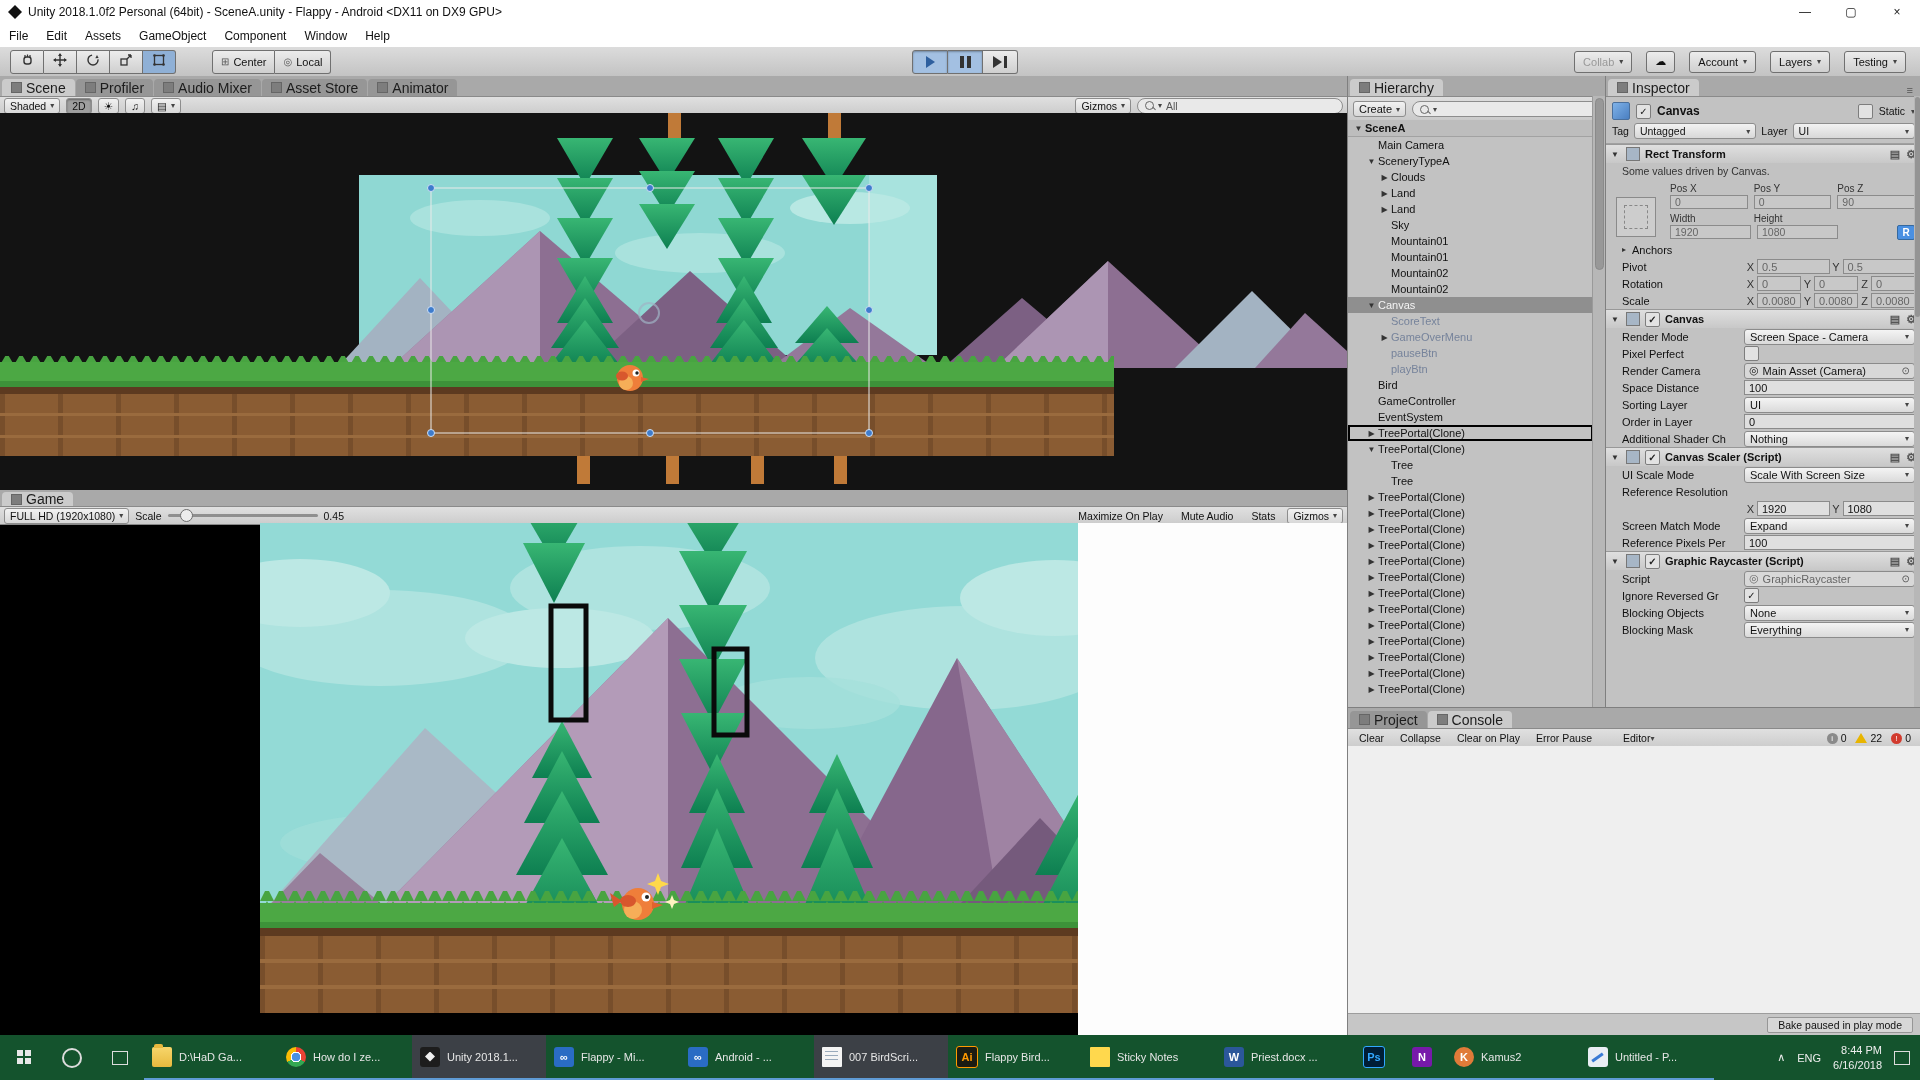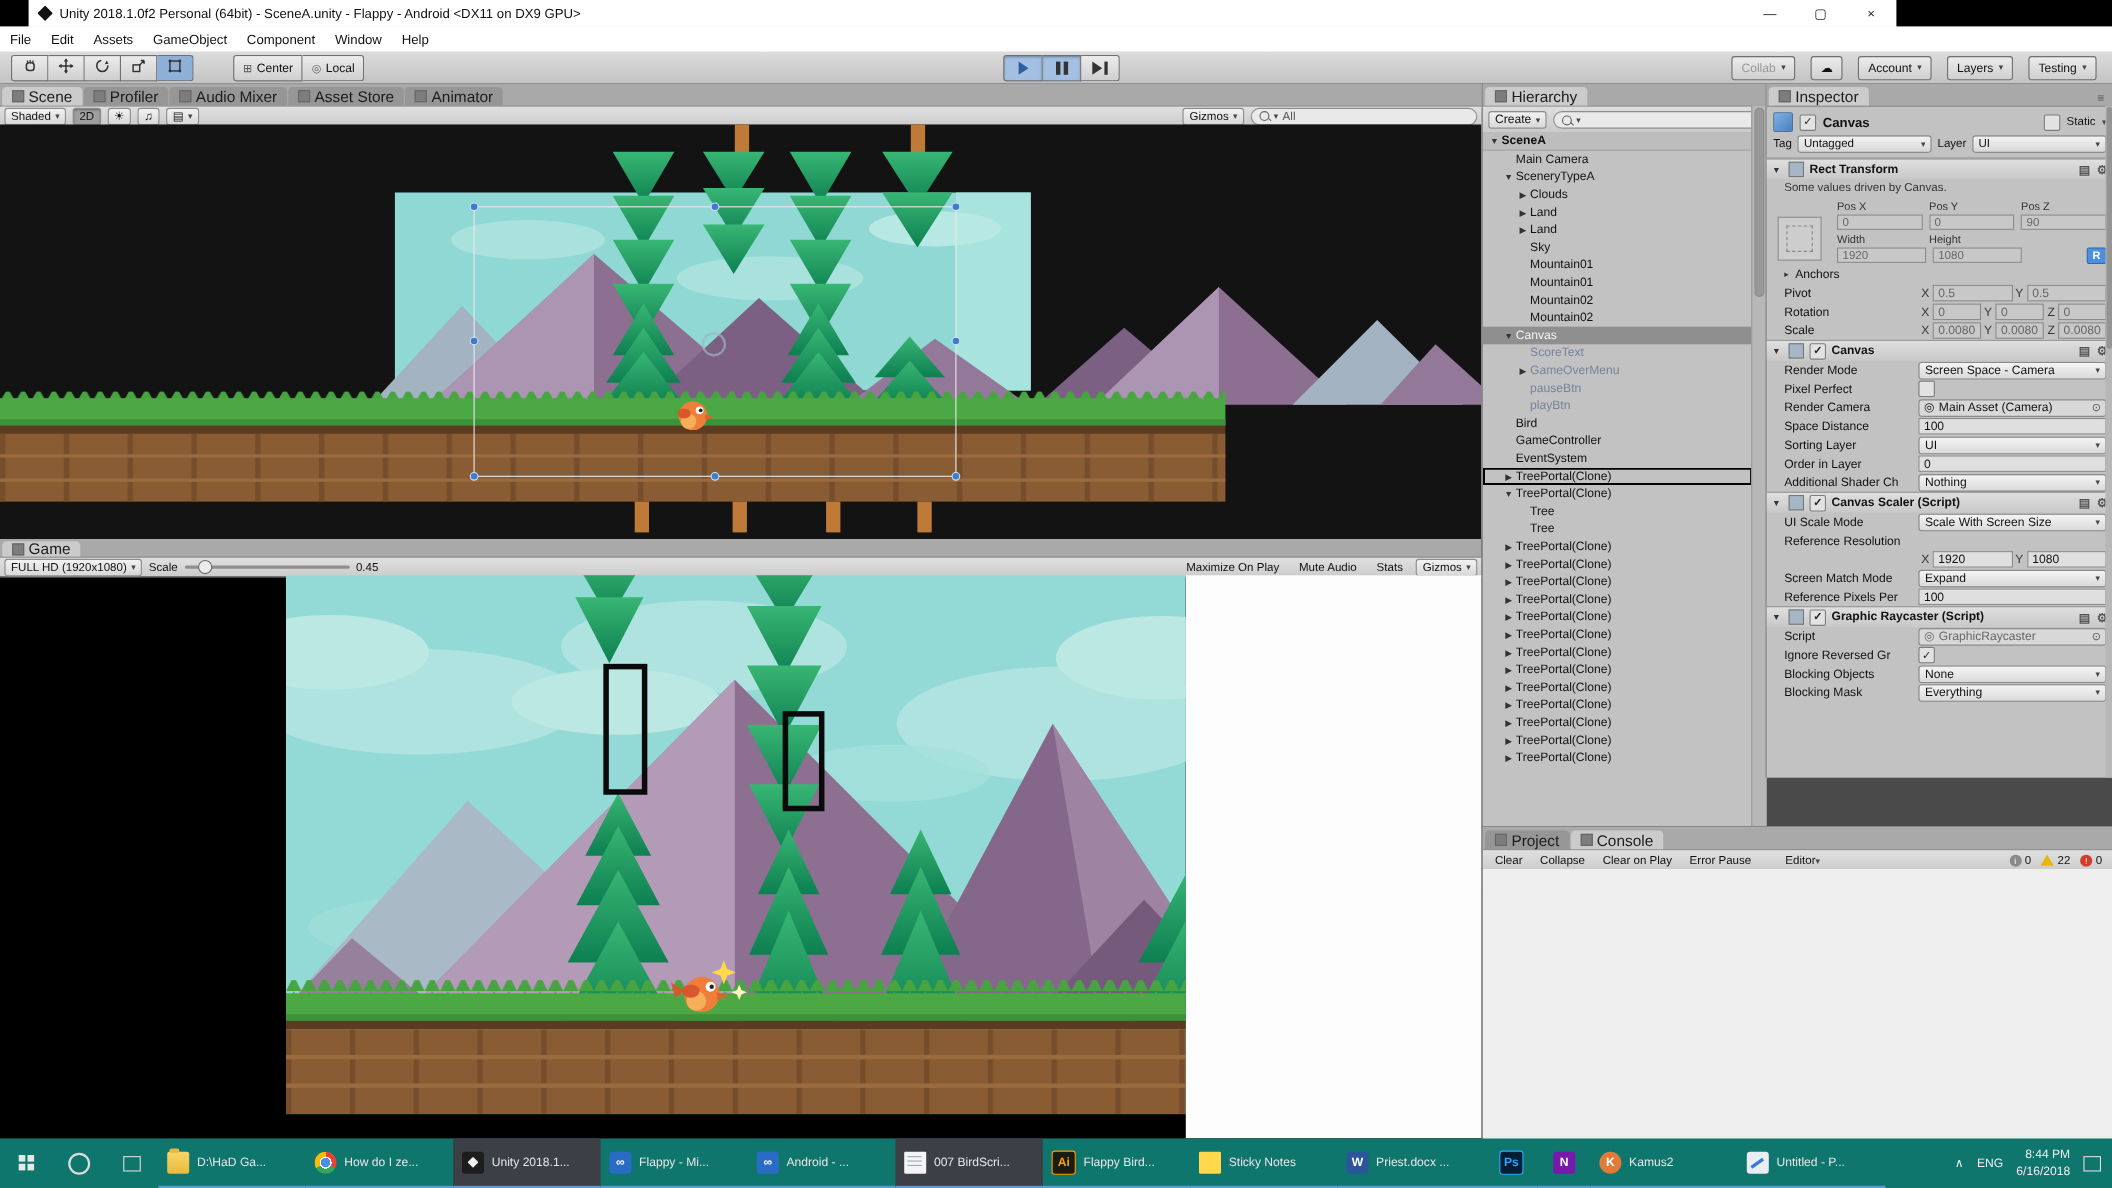--- a/index.html
+++ b/index.html
@@ -1,20 +1,20 @@
 <!DOCTYPE html>
 <html><head>
 <meta charset="utf-8">
 <style>
   html,body{margin:0;padding:0;background:#222;}
   #root{position:relative;width:1920px;height:1080px;overflow:hidden;background:#000;
         font-family:"Liberation Sans",sans-serif;-webkit-font-smoothing:antialiased;color:#111;}
   .abs{position:absolute;}
   
-  .titlebar{left:0;top:0;width:1698px;height:24px;background:#ffffff;display:flex;align-items:center;font-size:12px;border-bottom:1px solid #e3e3e3;margin-left:26px;}
+  .titlebar{left:0;top:0;width:1920px;height:24px;background:#ffffff;display:flex;align-items:center;font-size:12px;border-bottom:1px solid #e3e3e3;}
   .title-ico{width:14px;height:14px;margin:0 6px 0 8px;background:#111;clip-path:polygon(50% 0,100% 50%,50% 100%,0 50%);}
   .win-ctl{margin-left:auto;display:flex;height:100%;}
   .win-btn{width:46px;height:100%;display:flex;align-items:center;justify-content:center;font-size:12px;color:#222;}
   .menubar{left:0;top:24px;width:1920px;height:23px;background:#ffffff;display:flex;align-items:center;font-size:12px;border-bottom:1px solid #ddd;}
   .menu-item{padding:0 9px;height:100%;display:flex;align-items:center;}
   .unitoolbar{left:0;top:47px;width:1920px;height:29px;background:linear-gradient(#dcdcdc,#c3c3c3);border-bottom:1px solid #7f7f7f;display:flex;align-items:center;}
   .tool-group{display:flex;margin-left:10px;}
   .tool-btn{width:32px;height:22px;border:1px solid #707070;border-left:none;background:linear-gradient(#ececec,#cfcfcf);display:flex;align-items:center;justify-content:center;font-size:12px;color:#333;}
   .tool-btn:first-child{border-left:1px solid #707070;border-radius:3px 0 0 3px;}
   .tool-btn:last-child{border-radius:0 3px 3px 0;}
@@ -99,21 +99,21 @@
   .c-btn{padding:0 6px;height:15px;display:flex;align-items:center;border:1px solid transparent;border-radius:2px;}
   .c-counts{margin-left:auto;display:flex;align-items:center;gap:9px;margin-right:6px;}
   .cnt{display:flex;align-items:center;gap:3px;font-size:10.5px;}
   .ico-info{width:11px;height:11px;border-radius:50%;background:#8a8a8a;color:#fff;font-size:8px;display:flex;align-items:center;justify-content:center;}
   .ico-warn{width:0;height:0;border-left:6px solid transparent;border-right:6px solid transparent;border-bottom:10px solid #e8b500;}
   .ico-err{width:11px;height:11px;border-radius:50%;background:#d23b2e;color:#fff;font-size:8px;display:flex;align-items:center;justify-content:center;}
   .console-body{position:absolute;left:0;top:38px;right:0;bottom:22px;background:#efefef;}
   .statusbar{position:absolute;left:0;bottom:0;right:0;height:22px;background:#c6c6c6;border-top:1px solid #9d9d9d;display:flex;align-items:center;justify-content:flex-end;padding-right:8px;}
   .bake-chip{font-size:10.5px;border:1px solid #969696;background:#d7d7d7;padding:1px 10px;border-radius:2px;}
   
-  .taskbar{left:0;top:1035px;width:1920px;height:45px;background:#0f766e;display:flex;align-items:stretch;color:#eee;}
+  .taskbar{left:0;top:1035px;width:1920px;height:45px;background:#14532d;display:flex;align-items:stretch;color:#eee;}
   .tb-sys{width:48px;display:flex;align-items:center;justify-content:center;}
   .winlogo{position:relative;width:15px;height:15px;}
   .winlogo::before{content:"";position:absolute;width:6px;height:6px;background:#e8e8e8;left:0;top:0;box-shadow:8px 0 #e8e8e8,0 8px #e8e8e8,8px 8px #e8e8e8;}
   .ring{width:16px;height:16px;border:2px solid #dcdcdc;border-radius:50%;}
   .tview{width:14px;height:12px;border:1.5px solid #ddd;background:transparent;}
   .tb-app{width:118px;display:flex;align-items:center;gap:7px;padding:0 8px;border-bottom:2px solid #5f9bd5;font-size:11px;}
   .tb-app.tb-active{background:#3c4046;}
   .tb-app.icononly{width:48px;justify-content:center;padding:0;}
   .tb-label{overflow:hidden;white-space:nowrap;color:#e6e6e6;}
   .tb-ico{width:20px;height:20px;flex:none;display:flex;align-items:center;justify-content:center;font-size:11px;font-weight:bold;border-radius:3px;}
@@ -930,21 +930,21 @@
                 <span class="caret">▾</span>
               </div>
             </div>
           </div>
         </div>
       <div class="insp-scroll">
           <div class="insp-thumb"></div>
         </div>
     </div>
 
-    <div class="panel" style="left:1347px;top:631px;width:573px;height:328px;border-left:1px solid #7f7f7f;border-top:1px solid #7f7f7f;margin-top:44px;">
+    <div class="panel" style="left:1347px;top:631px;width:573px;height:328px;border-left:1px solid #7f7f7f;border-top:1px solid #7f7f7f;">
       <div class="tabbar" id="consoleTabs">
           <div class="tab">
             <span class="tab-ico"></span>
             <span>Project</span>
           </div>
           <div class="tab active">
             <span class="tab-ico"></span>
             <span>Console</span>
           </div>
         </div>

